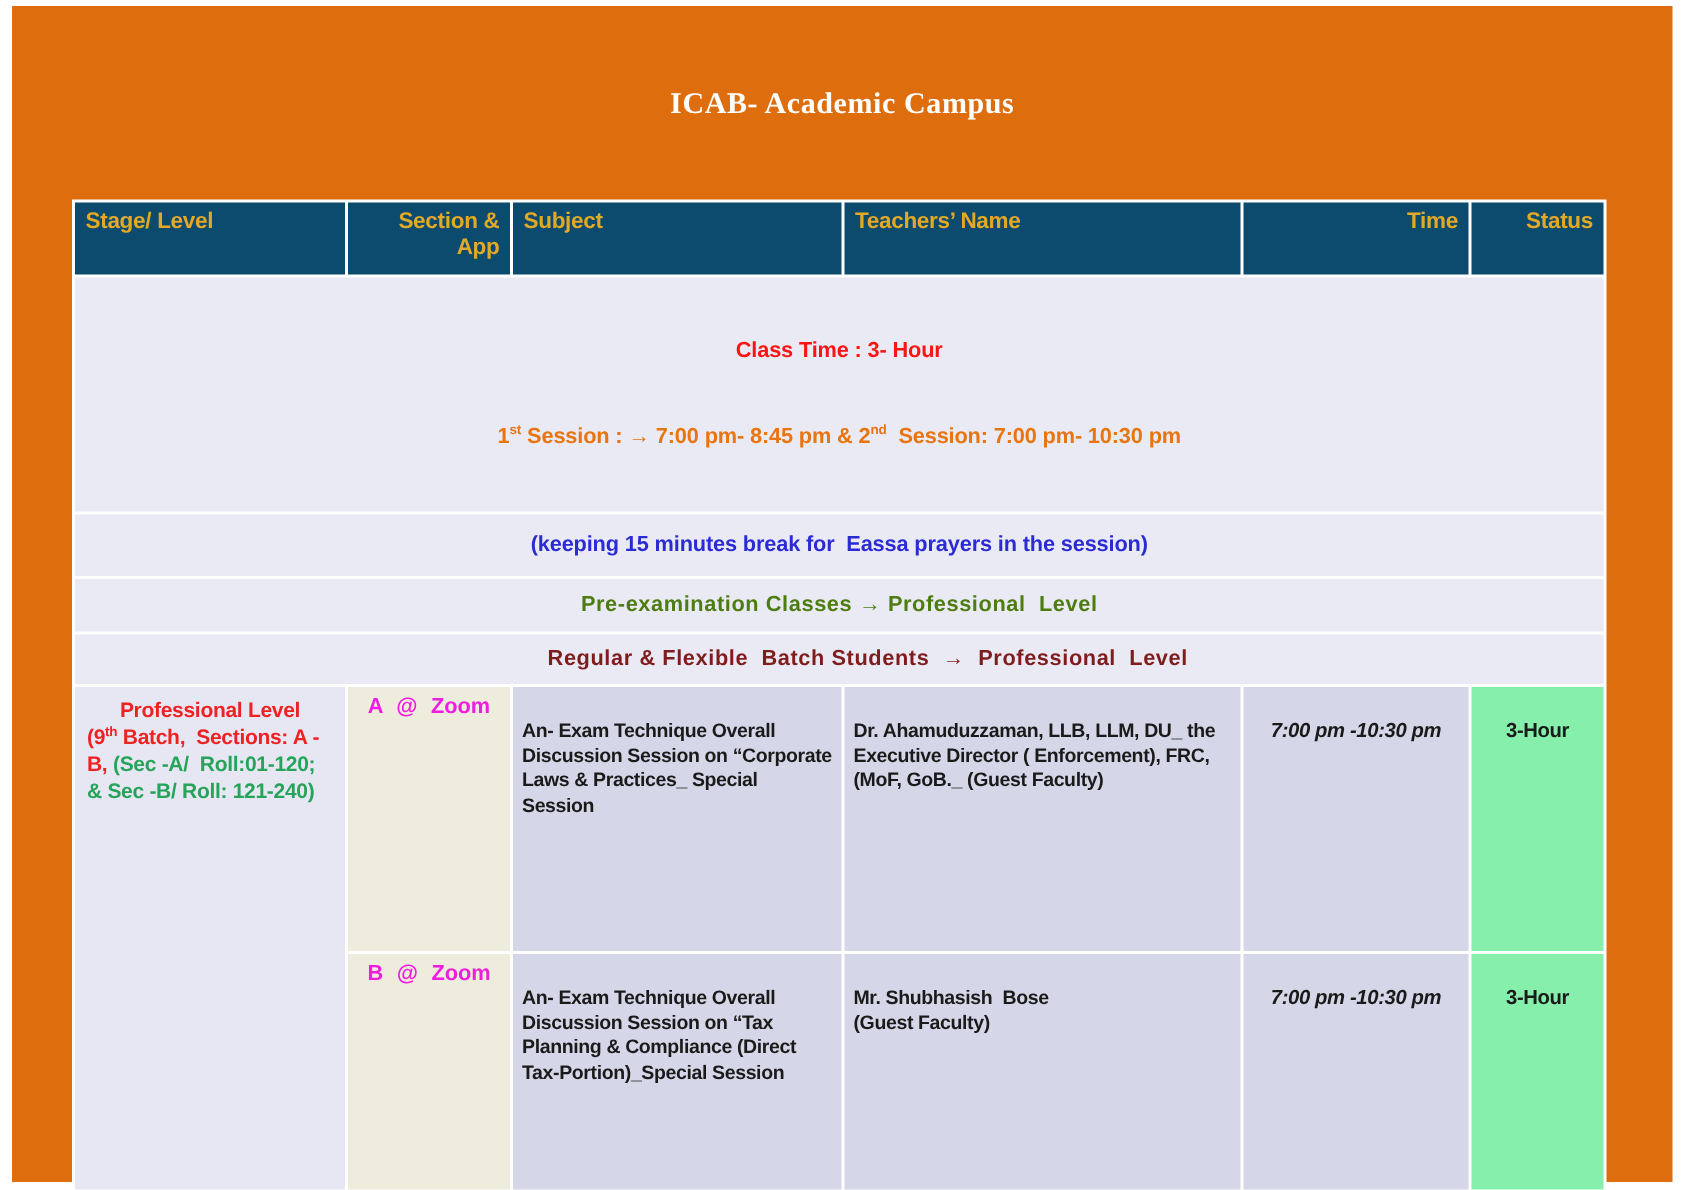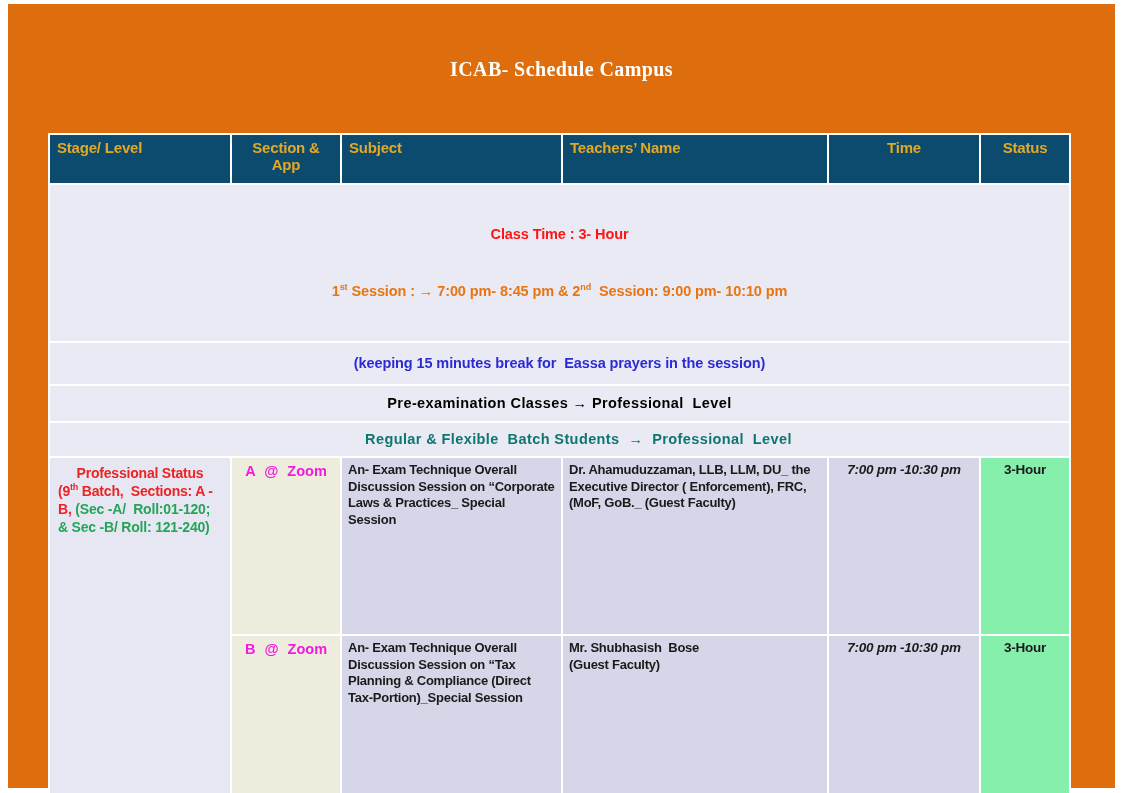--- a/index.html
+++ b/index.html
@@ -21,64 +21,64 @@
     position:absolute;top:129px;left:40px;
     border-collapse:separate;border-spacing:2px;
     background:#ffffff;table-layout:fixed;
   }
   td,th{overflow:hidden;}
   th{
     background:#0c4a6e;color:#E2A926;
     font-size:15px;font-weight:bold;vertical-align:top;
     padding:4px 7px;letter-spacing:-0.2px;
   }
-  th.al{text-align:left;} th.ac{text-align:center;}
+  th.al{text-align:left;} th.ac{text-align:right;}
   tr.hdr{height:48px;}
   tr.r-classtime{height:47px;} tr.r-break{height:41px;}
   tr.r-preexam{height:35px;} tr.r-regular{height:33px;}
   tr.row-a{height:176px;} tr.row-b{height:184px;}
   td.notice{
     background:#EAEAF5;text-align:center;vertical-align:middle;
     font-weight:bold;font-size:14.5px;letter-spacing:-0.1px;
     white-space:pre-wrap;line-height:19px;padding:2px 4px;
   }
   .ct-red{color:#FF1414;}
   .ct-session{color:#E8750F;}
   .ct-session sup,.stage-para sup{font-size:9px;line-height:0;}
   td.brk{color:#2B2BD5;}
-  td.preexam{color:#000000;letter-spacing:0.4px;}
-  td.regular{color:#0f766e;letter-spacing:0.4px;padding-left:42px;}
+  td.preexam{color:#4d7c0f;letter-spacing:0.4px;}
+  td.regular{color:#7f1d1d;letter-spacing:0.4px;padding-left:42px;}
   td.stage{
     background:#E7E7F3;vertical-align:top;
     color:#EE2222;font-weight:bold;font-size:14px;line-height:18px;
     padding:6px 8px;letter-spacing:-0.2px;
   }
   .stage-line1{text-align:center;}
   .stage-para{white-space:pre-wrap;}
   .green{color:#26A45A;}
   td.section{
     background:#EDECDD;vertical-align:top;text-align:center;
     color:#EF1DDE;font-weight:bold;font-size:14.5px;
     padding:5px 4px;word-spacing:5px;
   }
   td.data{
     background:#D5D6E7;vertical-align:top;
     color:#1a1a1a;font-weight:bold;font-size:13px;line-height:16.5px;
-    letter-spacing:-0.25px;padding:4px 6px;white-space:pre-wrap;
+    letter-spacing:-0.25px;padding:21px 6px;white-space:pre-wrap;
   }
   td.time{text-align:center;font-size:13.5px;font-style:italic;}
   td.status{text-align:center;background:#86efac;font-size:13.5px;}
 </style>
 </head>
 <body>
 
 <div class="canvas">
 
   <div class="title-block">
-    <div>ICAB- Schedule Campus</div>
+    <div>ICAB- Academic Campus</div>
   </div>
 
   <table class="sched">
     <colgroup>
       <col style="width:180px">
         <col style="width:108px">
         <col style="width:219px">
       <col style="width:264px">
         <col style="width:150px">
         <col style="width:88px">
@@ -90,39 +90,39 @@
       <th class="ac">Section &amp; App</th>
       <th class="al">Subject</th>
       <th class="al">Teachers’ Name</th>
       <th class="ac">Time</th>
       <th class="ac">Status</th>
     </tr>
 
     <tr class="r-classtime">
       <td class="notice" colspan="6">
         <div class="ct-red">Class Time : 3- Hour</div>
-        <div class="ct-session"><span>1</span><sup>st</sup><span> Session : → 7:00 pm- 8:45 pm &amp; 2</span><sup>nd</sup><span>  Session: 9:00 pm- 10:10 pm</span></div>
+        <div class="ct-session"><span>1</span><sup>st</sup><span> Session : → 7:00 pm- 8:45 pm &amp; 2</span><sup>nd</sup><span>  Session: 7:00 pm- 10:30 pm</span></div>
       </td>
     </tr>
 
     <tr class="r-break">
       <td class="notice brk" colspan="6">(keeping 15 minutes break for  Eassa prayers in the session)</td>
     </tr>
 
     <tr class="r-preexam">
       <td class="notice preexam" colspan="6">Pre-examination Classes → Professional  Level</td>
     </tr>
 
     <tr class="r-regular">
       <td class="notice regular" colspan="6">Regular &amp; Flexible  Batch Students  →  Professional  Level</td>
     </tr>
 
     <tr class="row-a">
       <td class="stage" rowspan="2">
-        <div class="stage-line1">Professional  Status</div>
+        <div class="stage-line1">Professional  Level</div>
         <div class="stage-para"><span>(9</span><sup>th</sup><span> Batch,  Sections: A -B, </span><span class="green">(Sec -A/  Roll:01-120;  &amp; Sec -B/ Roll: 121-240)</span></div>
       </td>
       <td class="section">A @ Zoom</td>
       <td class="data">An- Exam Technique Overall Discussion Session on “Corporate Laws &amp; Practices_ Special Session</td>
       <td class="data">Dr. Ahamuduzzaman, LLB, LLM, DU_ the Executive Director ( Enforcement), FRC, (MoF, GoB._ (Guest Faculty)</td>
       <td class="data time">7:00 pm -10:30 pm</td>
       <td class="data status">3-Hour</td>
     </tr>
 
     <tr class="row-b">

